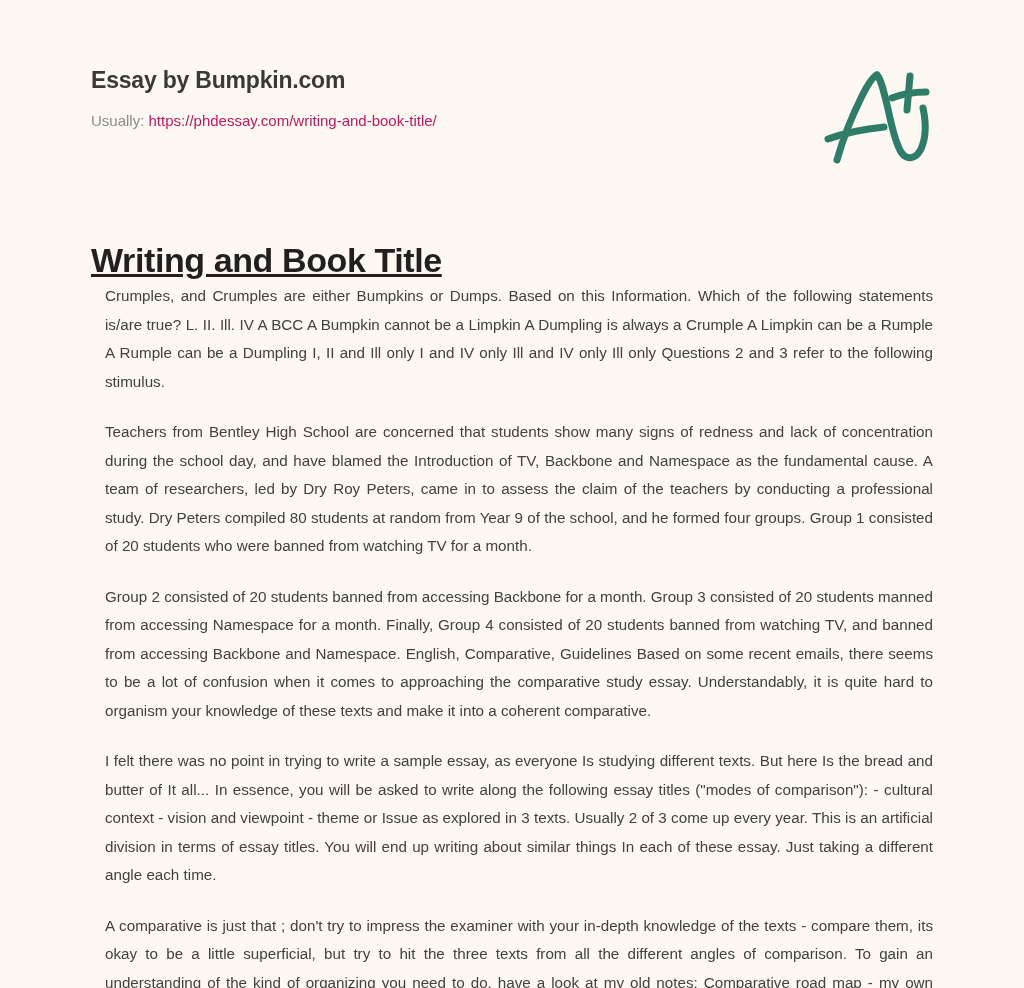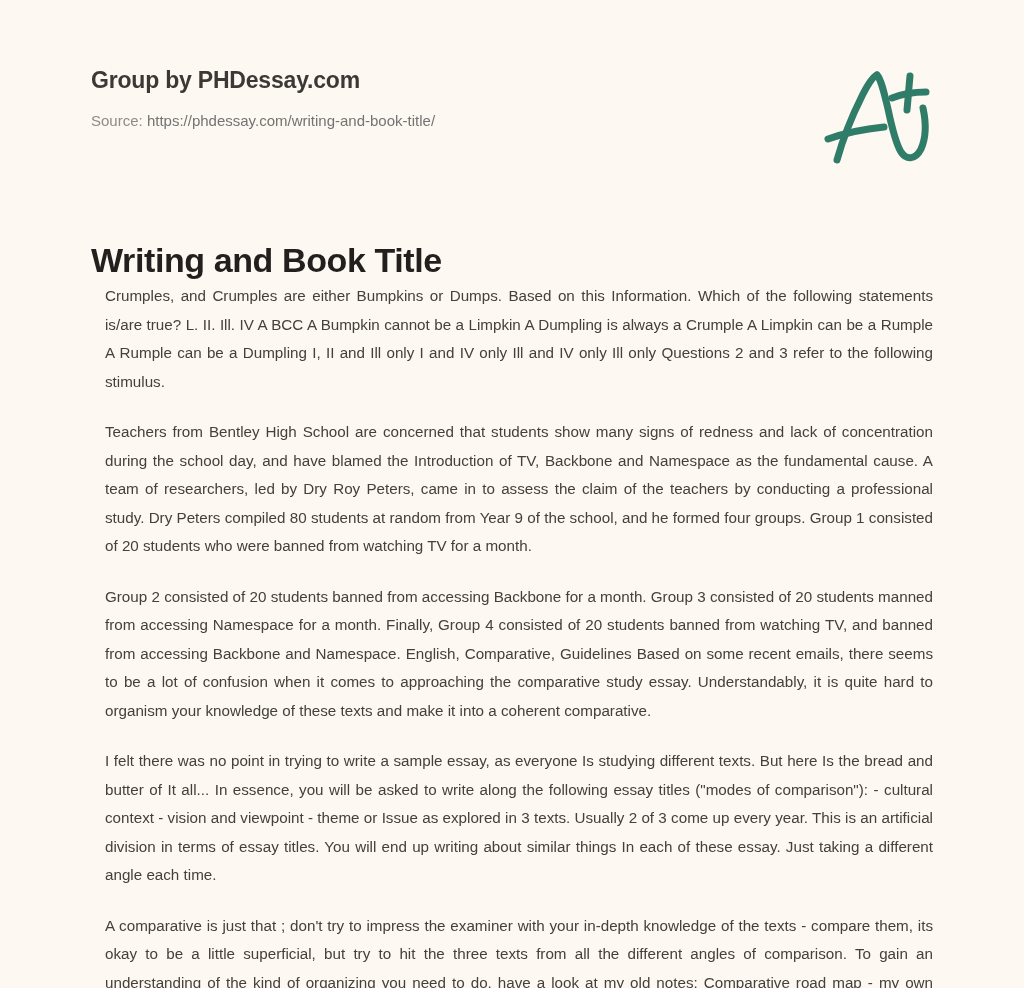--- a/index.html
+++ b/index.html
@@ -46,21 +46,21 @@
     margin-top: 17px;
     font-size: 15px;
     line-height: 20px;
     color: #8e8b88;
     white-space: nowrap;
   }
   .source-label {
     color: #8e8b88;
   }
   .source-link {
-    color: #737373;
+    color: #be185d;
     text-decoration: none;
   }
   .logo-wrap {
     position: absolute;
     left: 729px;
     top: -2px;
     width: 113px;
     height: 105px;
   }
   .logo-wrap svg {
@@ -72,20 +72,21 @@
   
   .doc-title {
     position: absolute;
     left: 91px;
     top: 216px;
     font-size: 34px;
     font-weight: bold;
     color: #231f1e;
     letter-spacing: -0.4px;
     line-height: 42px;
+    text-decoration: underline;
   }
 
   
   .article {
     position: absolute;
     left: 91px;
     top: 282px;
     width: 842px;
   }
   .article p {
@@ -101,24 +102,24 @@
   }
 </style>
 </head>
 <body>
 
 <div class="page">
 
   <div class="header">
 
     <div class="header-left">
-      <div class="brand-line">Group by PHDessay.com</div>
+      <div class="brand-line">Essay by Bumpkin.com</div>
 
       <div class="source-line">
-        <span class="source-label">Source:</span>
+        <span class="source-label">Usually:</span>
         <a class="source-link" href="#">https://phdessay.com/writing-and-book-title/</a>
       </div>
     </div>
 
     <div class="logo-wrap">
       <svg viewBox="0 0 113 105" xmlns="http://www.w3.org/2000/svg">
         <g fill="none" stroke="#2f7d68" stroke-linecap="round" stroke-linejoin="round">
 
           <path d="M17 96 C 22 78, 32 52, 42 32 C 47 22, 52 13, 57 11" stroke-width="7"></path>
 

